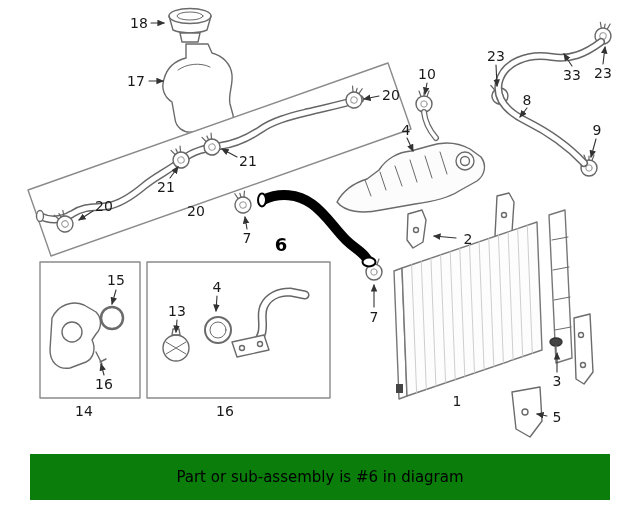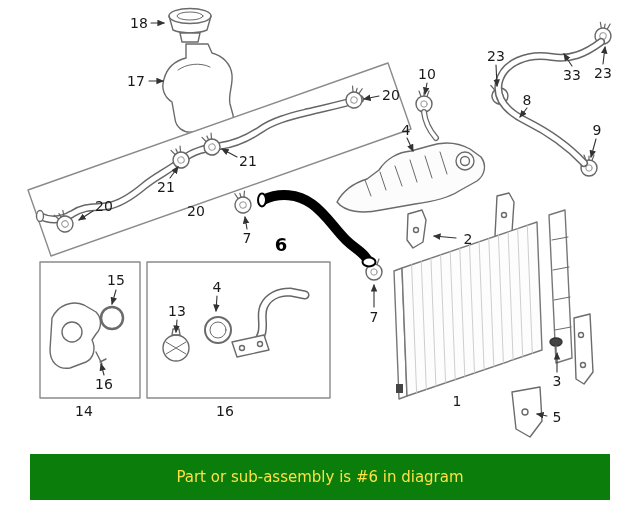--- a/index.html
+++ b/index.html
@@ -188,17 +188,17 @@
 <div class="co" style="left:457px;top:401px">1</div>
 <div class="co" style="left:557px;top:381px">3</div>
 <div class="co" style="left:557px;top:417px">5</div>
 <div class="co" style="left:116px;top:280px">15</div>
 <div class="co" style="left:104px;top:384px">16</div>
 <div class="co" style="left:84px;top:411px">14</div>
 <div class="co" style="left:217px;top:287px">4</div>
 <div class="co" style="left:177px;top:311px">13</div>
 <div class="co" style="left:225px;top:411px">16</div>
 
-<div class="banner" style="background: rgb(10, 125, 10); color: #fde047;">
+<div class="banner" style="background: rgb(10, 125, 10); color: #000000;">
   <span>Part or sub-assembly is #6 in diagram</span>
 </div>
 
 </div>
 
 </body></html>

